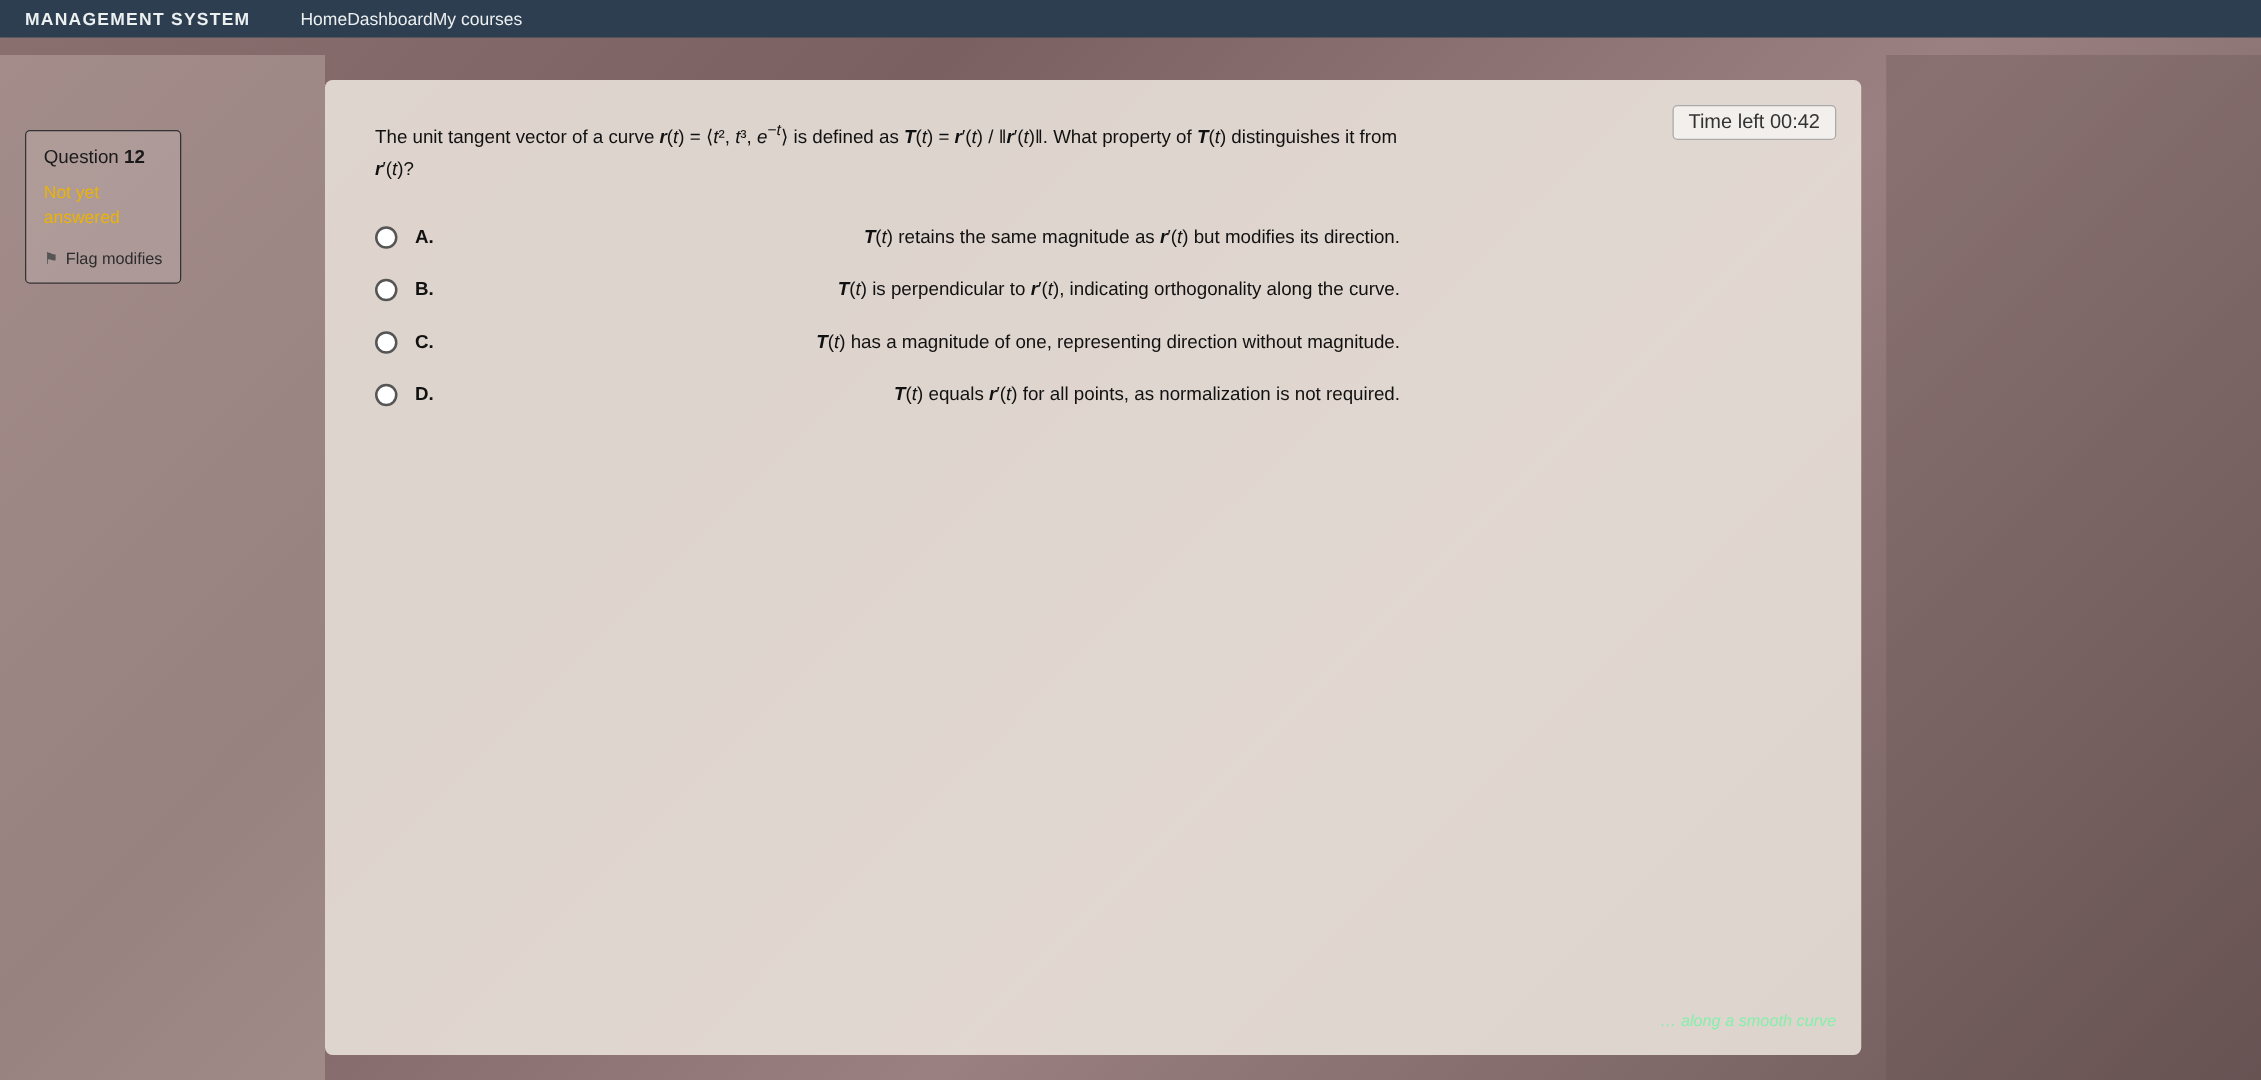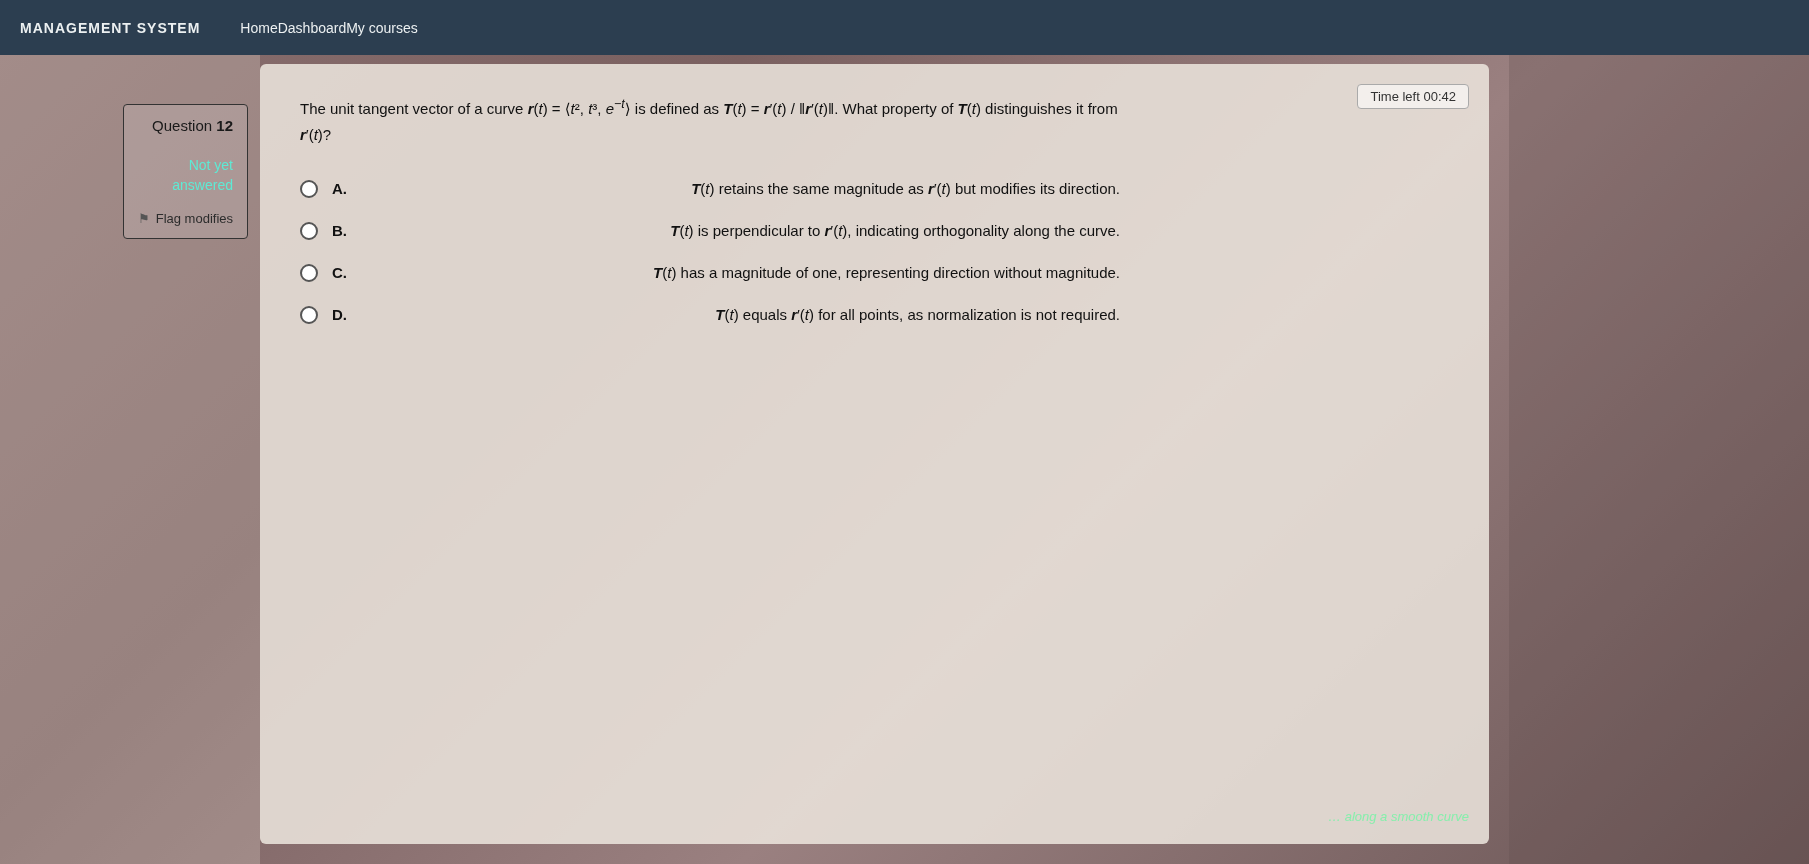--- a/index.html
+++ b/index.html
@@ -20,21 +20,21 @@
       background: linear-gradient(135deg, #8b7070 0%, #7a6060 30%, #9a8080 60%, #6a5555 100%);
       z-index: 0;
     }
 
     
     .navbar {
       position: absolute;
       top: 0;
       left: 0;
       right: 0;
-      height: 55px;
+      height: 30px;
       background: #2c3e50;
       display: flex;
       align-items: center;
       padding: 0 20px;
       z-index: 10;
     }
 
     .navbar-brand {
       color: #ecf0f1;
       font-weight: bold;
@@ -62,36 +62,35 @@
       right: 0;
       bottom: 0;
       display: flex;
       z-index: 5;
     }
 
     
     .sidebar {
       width: 260px;
       min-width: 260px;
-      padding: 60px 12px 20px 20px;
+      padding: 60px 36px 20px 20px;
       background: rgba(210, 195, 185, 0.35);
-      text-align: right;
     }
 
     .question-label {
       font-size: 15px;
       font-weight: normal;
       color: #1a1a1a;
       margin-bottom: 4px;
     }
 
     .not-yet {
       font-size: 14px;
-      color: #5eead4;
-      margin-top: 22px;
+      color: #eab308;
+      margin-top: 10px;
       line-height: 1.4;
     }
 
     .flag-question {
       display: flex;
       align-items: center;
       gap: 6px;
       margin-top: 16px;
       font-size: 13px;
       color: #2c2c2c;
@@ -116,21 +115,21 @@
 
     
     .timer-box {
       position: absolute;
       top: 20px;
       right: 20px;
       border: 1px solid #aaa;
       background: rgba(255,255,255,0.6);
       padding: 4px 12px;
       border-radius: 4px;
-      font-size: 13px;
+      font-size: 16px;
       color: #333;
     }
 
     
     .question-text {
       font-size: 15px;
       color: #111;
       line-height: 1.7;
       margin-bottom: 30px;
       max-width: 820px;

